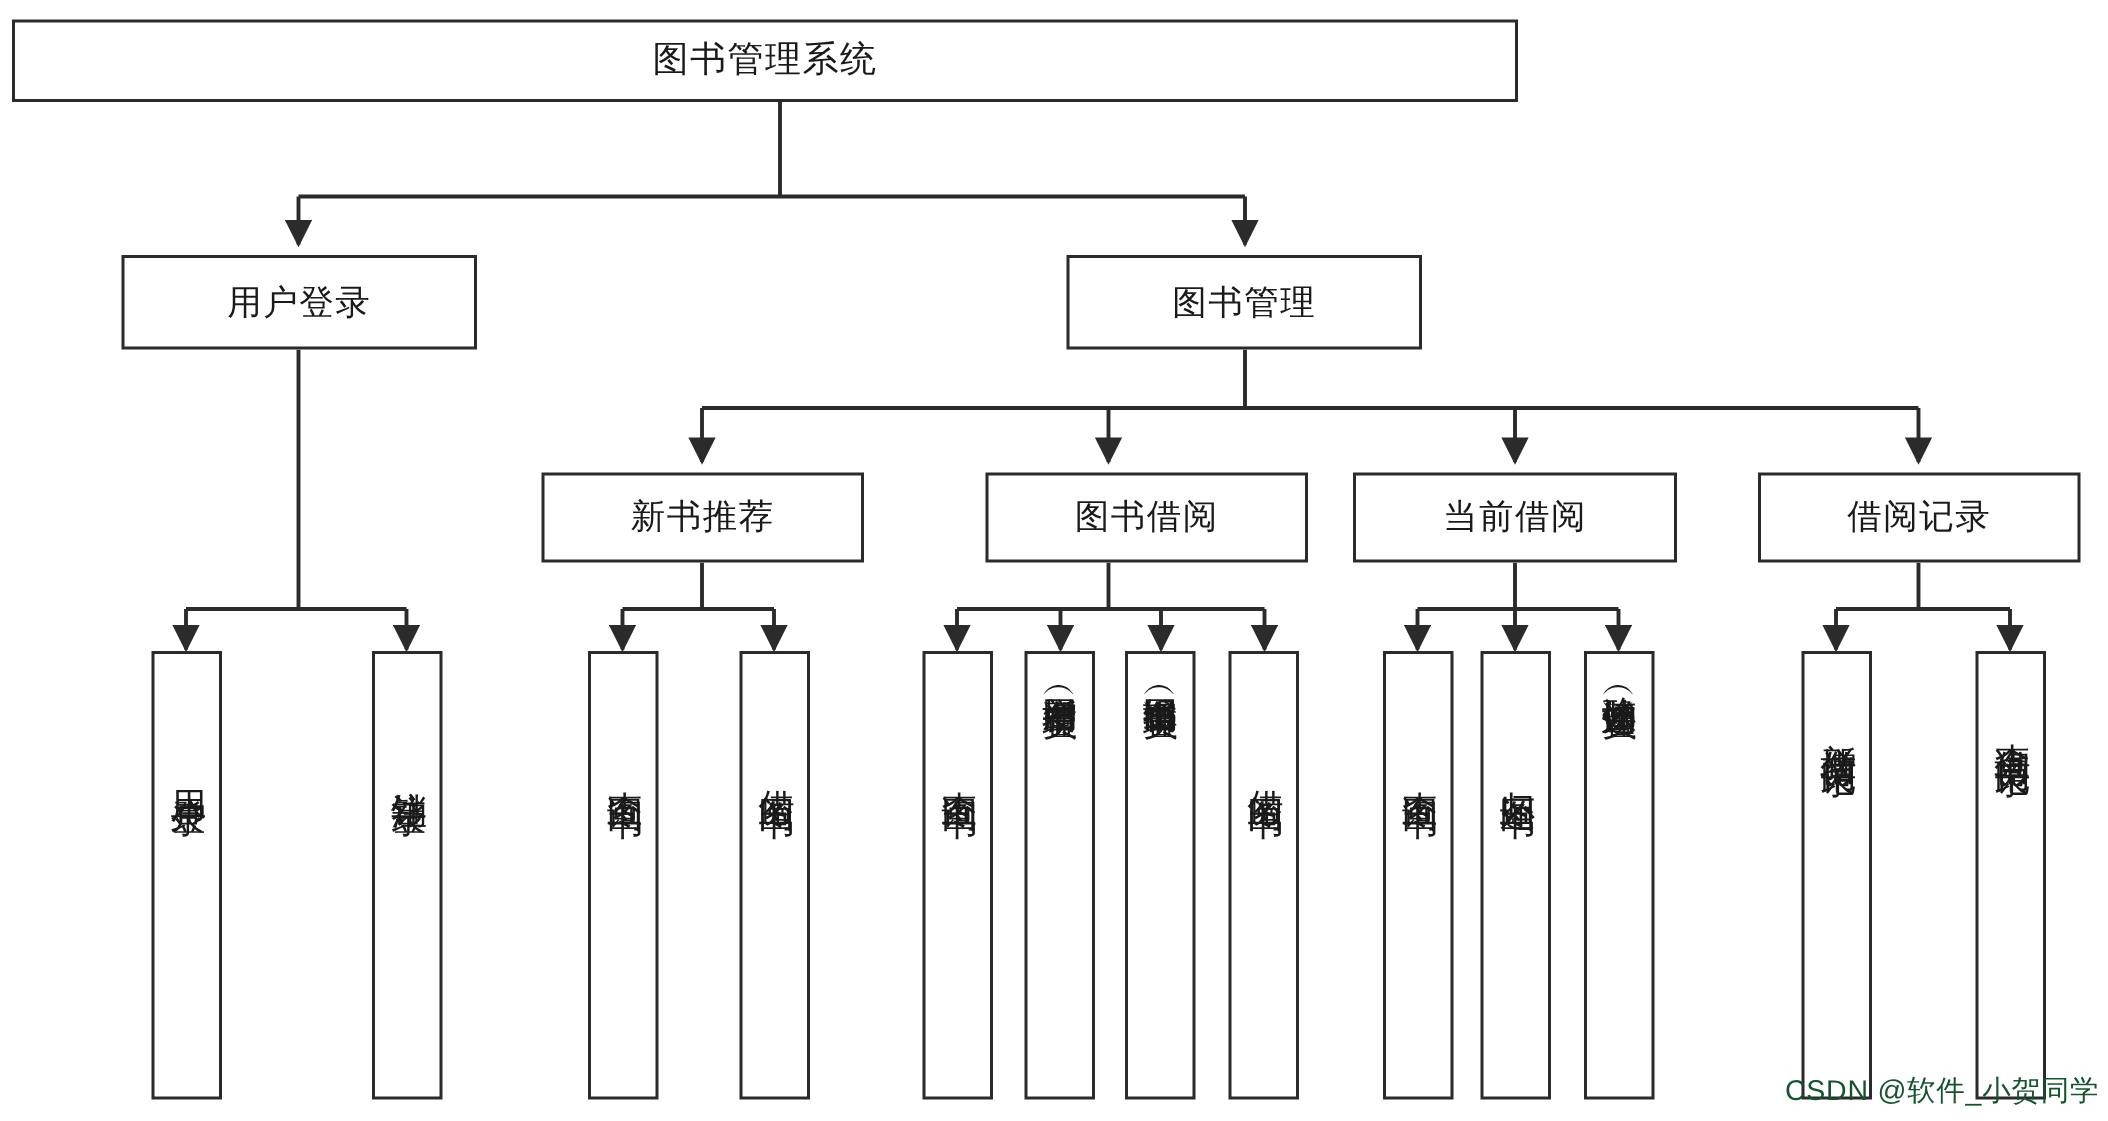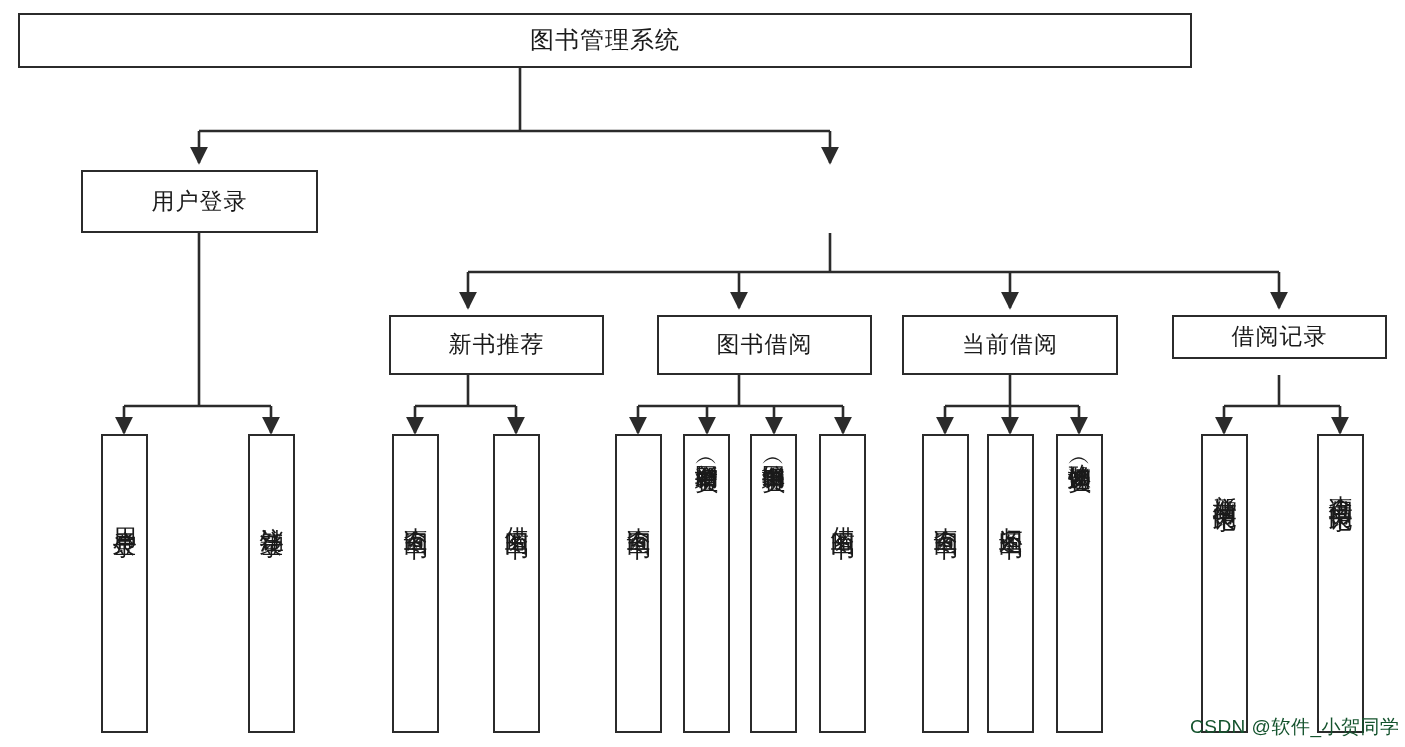--- a/index.html
+++ b/index.html
@@ -117,38 +117,41 @@
       <path d="M 1010 406 L 1010 433" marker-end="url(#arrow)"></path>
       <path d="M 1079 406 L 1079 433" marker-end="url(#arrow)"></path>
 
       <path d="M 1279 375 L 1279 406"></path>
       <path d="M 1224 406 L 1340 406"></path>
       <path d="M 1224 406 L 1224 433" marker-end="url(#arrow)"></path>
       <path d="M 1340 406 L 1340 433" marker-end="url(#arrow)"></path>
     </g>
   </svg>
 
-  <div class="node horiz root" style="left:18px; top:13px; width:1174px; height:55px;">
+  <div class="node horiz root" style="left:8px; top:13px; width:1004px; height:55px;">
     <span>图书管理系统</span>
   </div>
 
   <div class="node horiz" style="left:81px; top:170px; width:237px; height:63px;">
     <span>用户登录</span>
   </div>
+  <div class="node horiz" style="left:711px; top:170px; width:237px; height:63px;">
+    <span>图书管理</span>
+  </div>
 
-  <div class="node horiz" style="left:361px; top:315px; width:215px; height:60px;margin-left:28px;">
+  <div class="node horiz" style="left:361px; top:315px; width:215px; height:60px;">
     <span>新书推荐</span>
   </div>
   <div class="node horiz" style="left:632px; top:315px; width:215px; height:60px;margin-left:25px;">
     <span>图书借阅</span>
   </div>
   <div class="node horiz" style="left:902px; top:315px; width:216px; height:60px;text-align:center;">
     <span>当前借阅</span>
   </div>
-  <div class="node horiz" style="left:1172px; top:315px; width:215px; height:44px;">
+  <div class="node horiz" style="left:1172px; top:315px; width:215px; height:60px;">
     <span>借阅记录</span>
   </div>
 
   <div class="node leaf" style="left:101px; top:434px; width:47px; height:299px; padding-top:72px;">
     <span class="vtext">用户登录</span>
   </div>
   <div class="node leaf" style="left:248px; top:434px; width:47px; height:299px; padding-top:72px;">
     <span class="vtext">注销登录</span>
   </div>
 

